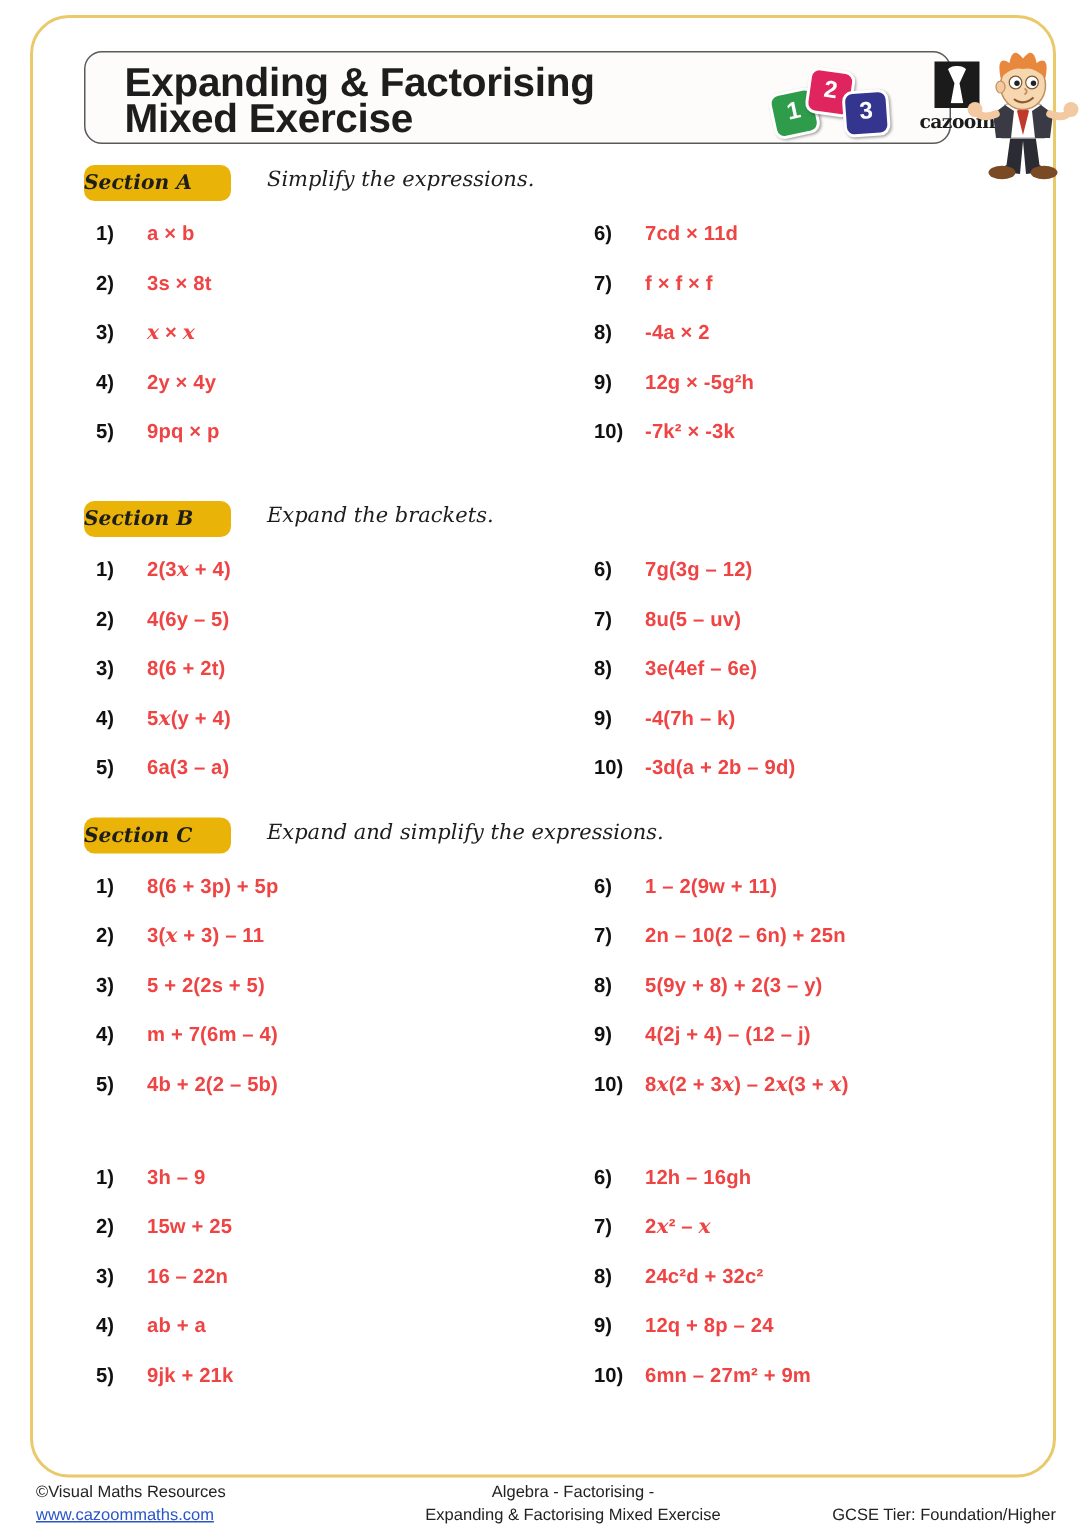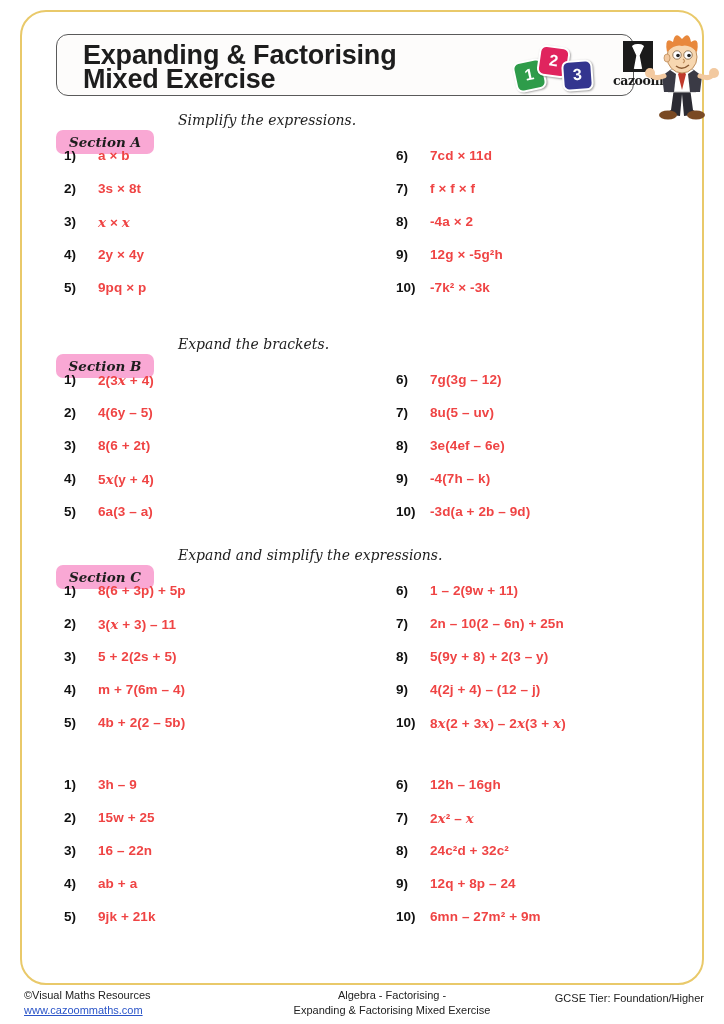--- a/index.html
+++ b/index.html
@@ -116,29 +116,27 @@
 
   
   .section { position: absolute; left: 34px; width: 640px; }
   .sec-head { position: relative; height: 26px; }
   .sec-label {
     position: absolute;
     left: 0; top: 0;
     width: 98px;
     height: 24px;
     line-height: 24px;
-    text-align: center;
-    background: #f9a8d4;
+    background: #eab308;
     border-radius: 7px;
     font-family: "DejaVu Serif", serif;
     font-weight: bold;
     font-style: italic;
     font-size: 13.5px;
     color: #1d1d1d;
-    margin-top: 20px;
   }
   .sec-instruction {
     position: absolute;
     left: 110px;
     top: 2px;
     font-family: "DejaVu Serif", serif;
     font-style: italic;
     font-size: 14px;
     color: #1d1d1d;
     white-space: nowrap;
@@ -186,22 +184,22 @@
   .footer {
     position: absolute;
     left: 22px;
     top: 988px;
     width: 682px;
     height: 34px;
     font-size: 11px;
     color: #222222;
   }
   .f-left  { position: absolute; left: 2px;  top: 0; line-height: 15px; }
-  .f-mid   { position: absolute; left: 255px; top: 0; text-align: center; line-height: 15px; width: 230px;}
-  .f-right { position: absolute; right: 0;   top: 3px; line-height: 15px; text-align: right; }
+  .f-mid   { position: absolute; left: 245px; top: 0; text-align: center; line-height: 15px; width: 230px;}
+  .f-right { position: absolute; right: 0;   top: 15px; line-height: 15px; text-align: right; }
   .f-link  { color: #2a54c8; text-decoration: underline; display: block; }
 </style>
 </head>
 <body>
 
 <div class="sheet">
 
   <div class="title-bar">
     <div class="title-text">Expanding &amp; Factorising
 Mixed Exercise</div>

